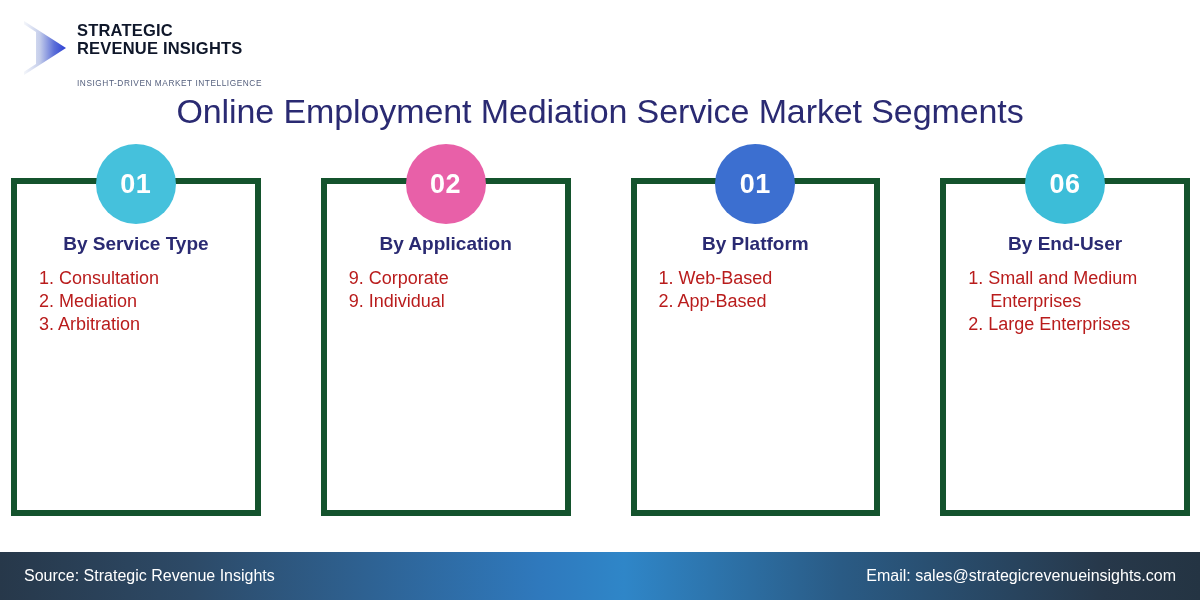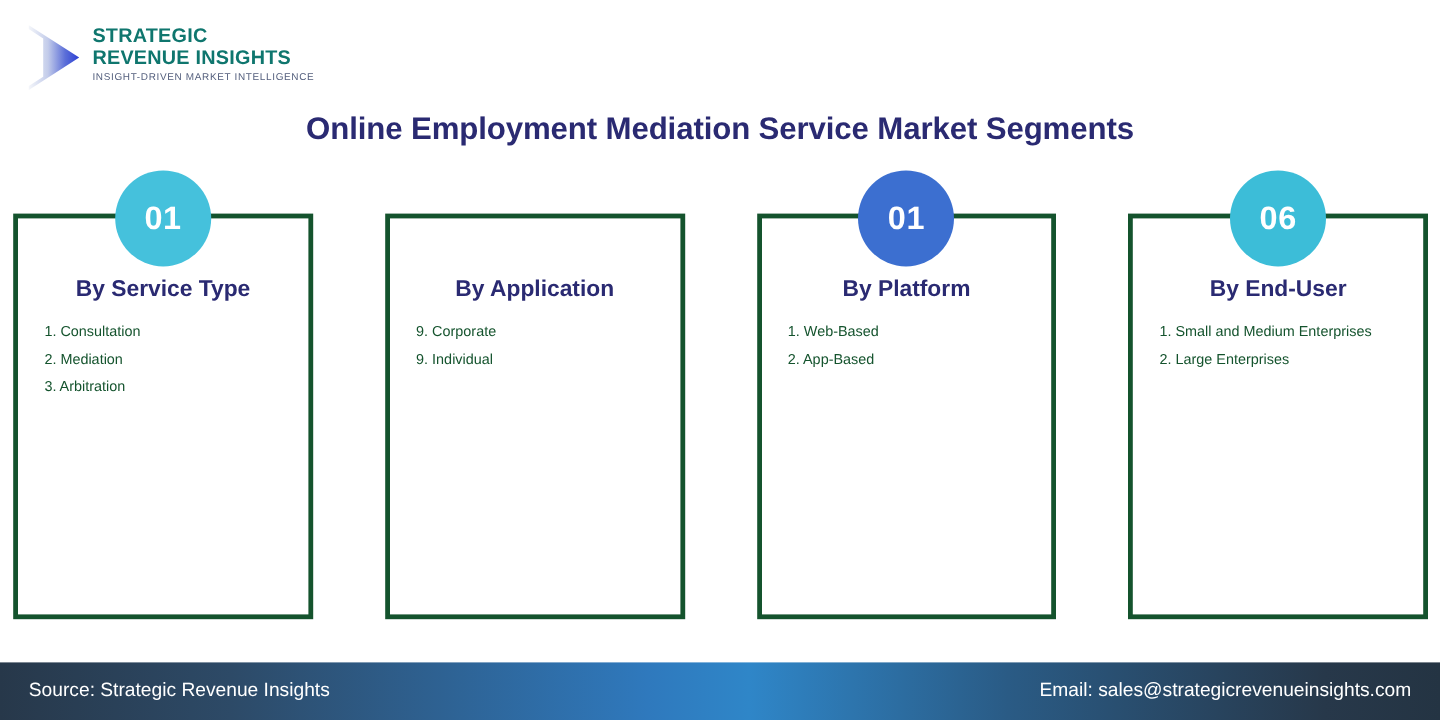--- a/index.html
+++ b/index.html
@@ -33,60 +33,60 @@
   }
   .logo-text {
     padding-top: 4px;
   }
   .logo-name {
     font-family: "Liberation Sans", sans-serif;
     font-weight: bold;
     font-size: 16.5px;
     line-height: 17.5px;
     letter-spacing: 0.2px;
-    color: #0f766e;
+    color: #0f172a;
     white-space: nowrap;
   }
   .logo-name .line2 { display: block; }
   .logo-tagline {
-    margin-top: 2px;
+    margin-top: 21px;
     font-size: 8.3px;
     letter-spacing: 0.55px;
     color: #55607e;
     white-space: nowrap;
   }
 
   
   .page-title {
     position: absolute;
     left: 0;
     right: 0;
     top: 92px;
     text-align: center;
-    font-size: 26px;
-    font-weight: bold;
+    font-size: 34px;
+    font-weight: normal;
     color: #2a2a72;
     letter-spacing: -0.1px;
   }
 
   
   .cards {
     position: absolute;
     left: 11px;
     top: 139px;
     width: 1179px;
     display: flex;
     gap: 60px;
   }
   .card {
     position: relative;
     width: 250px;
     height: 338px;
     margin-top: 39px;
-    border: 4px solid #14532d;
+    border: 6px solid #14532d;
     background: #ffffff;
   }
   .badge {
     position: absolute;
     top: -40px;
     left: 50%;
     transform: translateX(-50%);
     width: 80px;
     height: 80px;
     border-radius: 50%;
@@ -104,23 +104,23 @@
     font-size: 19px;
     font-weight: bold;
     color: #2a2a72;
   }
   .card-list {
     margin: 12px 0 0 0;
     padding: 0 14px 0 22px;
     list-style: none;
   }
   .card-list li {
-    font-size: 12px;
+    font-size: 18px;
     line-height: 23px;
-    color: #14532d;
+    color: #b91c1c;
     padding-left: 22px;
     text-indent: -22px;
   }
 
   
   .footer {
     position: absolute;
     left: 0;
     bottom: 0;
     width: 1200px;
@@ -174,20 +174,21 @@
     <div class="card">
       <div class="badge" style="background: rgb(69, 193, 220);">01</div>
       <div class="card-title">By Service Type</div>
       <ul class="card-list">
         <li>1. Consultation</li>
         <li>2. Mediation</li>
         <li>3. Arbitration</li>
       </ul>
     </div>
     <div class="card">
+      <div class="badge" style="background: rgb(232, 96, 168);">02</div>
       <div class="card-title">By Application</div>
       <ul class="card-list">
         <li>9. Corporate</li>
         <li>9. Individual</li>
       </ul>
     </div>
     <div class="card">
       <div class="badge" style="background: rgb(60, 111, 208);">01</div>
       <div class="card-title">By Platform</div>
       <ul class="card-list">

